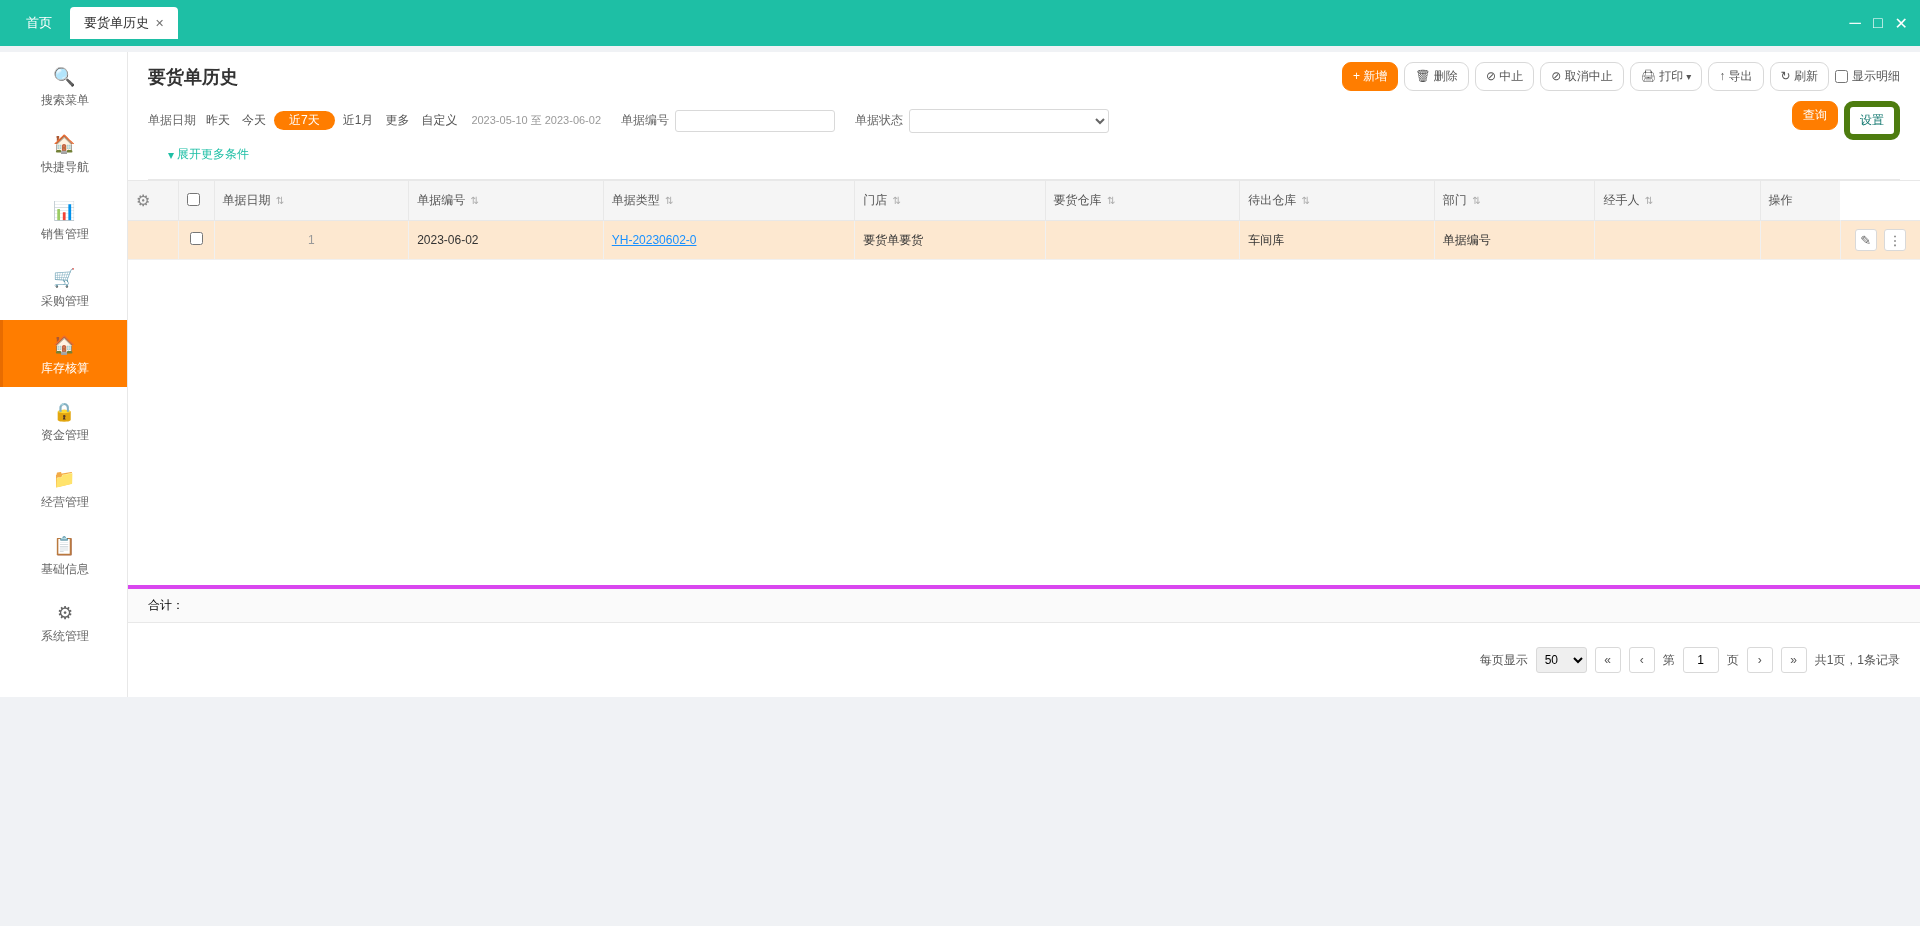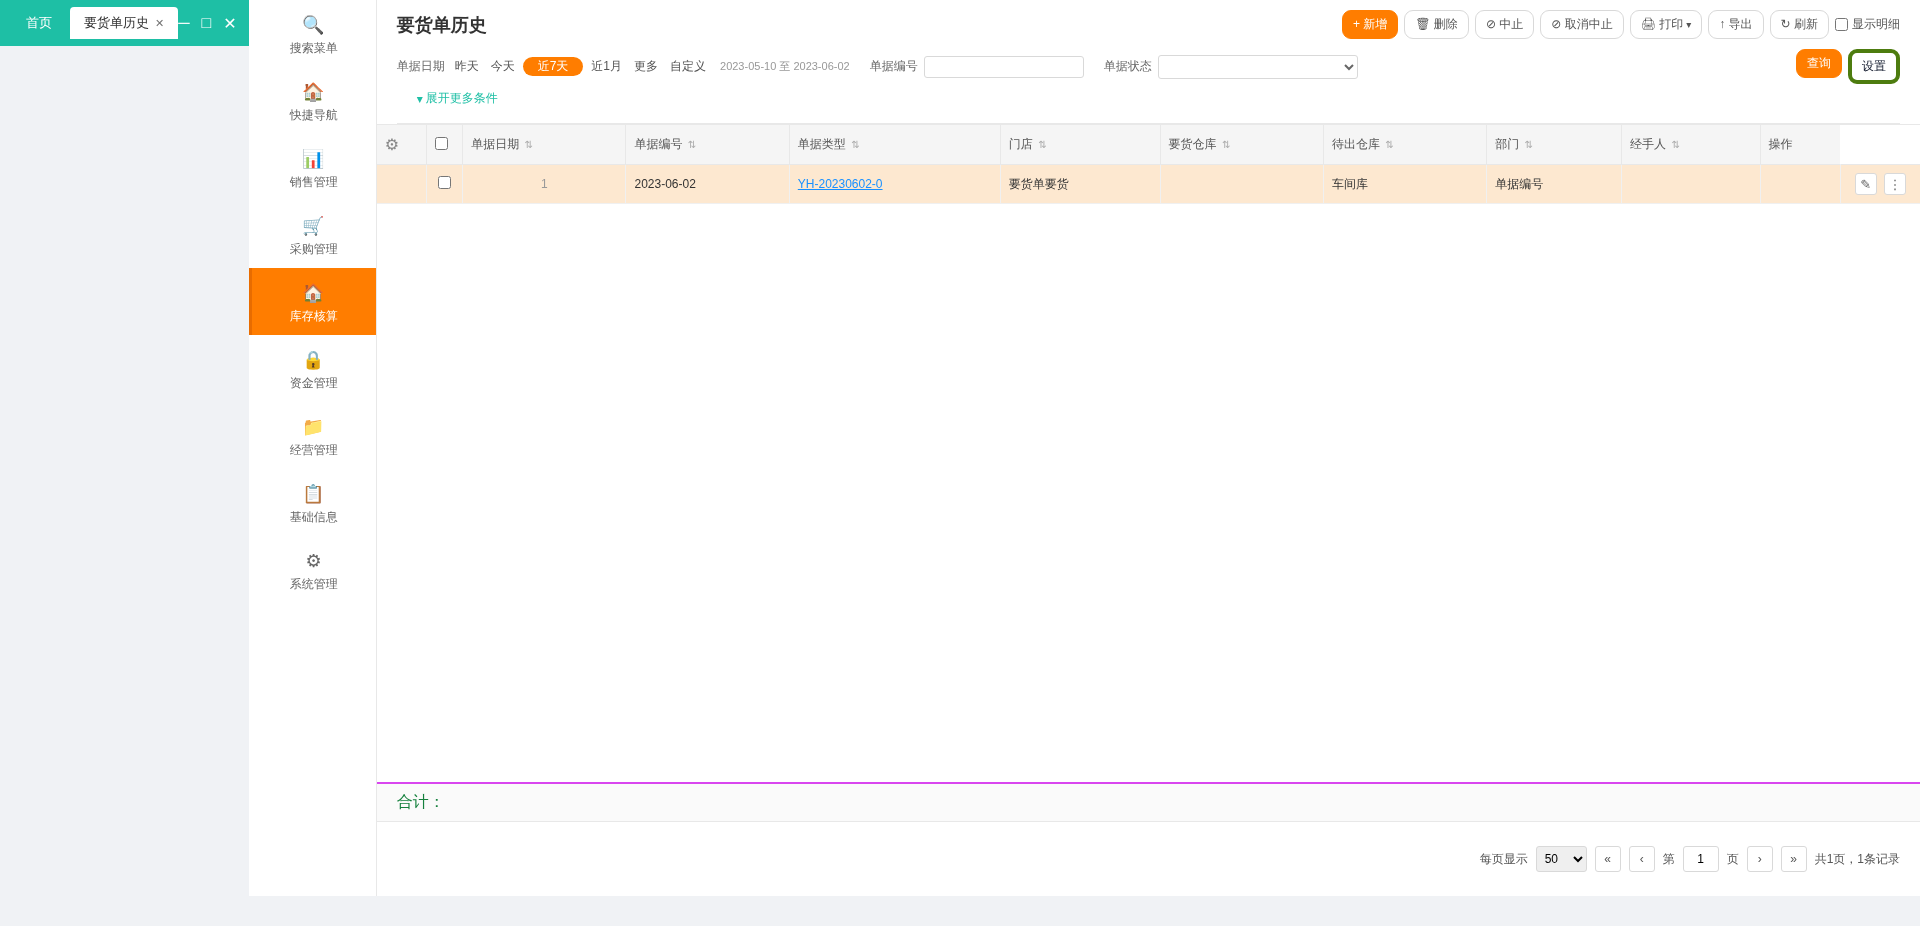--- a/index.html
+++ b/index.html
@@ -1,19 +1,19 @@
 <!DOCTYPE html>
 <html><head>
   <meta charset="utf-8">
   <style>
     * { box-sizing: border-box; margin: 0; padding: 0; }
     body { font-family: 'Microsoft YaHei', Arial, sans-serif; font-size: 13px; background: #f0f2f5; overflow: hidden; }
 
     
-    .app-container { display: flex; flex-direction: row; height: 896px; width: 1920px; }
+    .app-container { display: flex; flex-direction: column; height: 697px; width: 1920px; gap: 6px; }
     .top-bar { height: 46px; background: #1ebfa5; display: flex; align-items: center; padding: 0 12px; flex-shrink: 0; }
     .main-area { display: flex; flex: 1; overflow: hidden; }
     .sidebar { width: 128px; background: #fff; border-right: 1px solid #e8e8e8; display: flex; flex-direction: column; flex-shrink: 0; }
     .content-area { flex: 1; display: flex; flex-direction: column; background: #f5f5f5; overflow: hidden; }
 
     
     .top-tabs { display: flex; align-items: center; flex: 1; gap: 4px; }
     .tab-item { height: 32px; padding: 0 14px; display: flex; align-items: center; border-radius: 4px 4px 0 0; font-size: 13px; cursor: pointer; color: #fff; gap: 6px; }
     .tab-item.home { background: transparent; }
     .tab-item.active { background: #fff; color: #333; }
@@ -22,21 +22,21 @@
     .top-icon-btn { color: #fff; font-size: 16px; cursor: pointer; background: none; border: none; }
 
     
     .sidebar-item { display: flex; flex-direction: column; align-items: center; padding: 14px 0 10px; cursor: pointer; color: #666; font-size: 12px; gap: 4px; border-left: 3px solid transparent; }
     .sidebar-item.active { background: #ff7d00; color: #fff; border-left-color: #e86c00; }
     .sidebar-item .si-icon { font-size: 18px; }
     .page-title { font-size: 18px; font-weight: bold; color: #333; }
     .toolbar-btn { display: flex; align-items: center; gap: 3px; padding: 5px 10px; border: 1px solid #d9d9d9; border-radius: 9px; background: #fff; cursor: pointer; font-size: 12px; color: #555; white-space: nowrap; }
     .toolbar-btn.new { background: #ff7d00; border-color: #ff7d00; color: #fff; }
     .toolbar-btn.query { background: #ff7d00; border-color: #ff7d00; color: #fff; }
-    .toolbar-btn.settings { border: 4px solid #4d7c0f; color: #0f172a; }
+    .toolbar-btn.settings { border: 6px solid #4d7c0f; color: #0f766e; }
 
     
     .filter-area { background: #fff; padding: 12px 20px 6px; border-bottom: 1px solid #e8e8e8; flex-shrink: 0; }
     .filter-row { display: flex; align-items: center; gap: 20px; flex-wrap: wrap; }
     .filter-group { display: flex; align-items: center; gap: 6px; }
     .filter-label { color: #666; font-size: 12px; white-space: nowrap; }
     .date-shortcuts { display: flex; align-items: flex-end; gap: 4px; }
     .date-shortcut { font-size: 12px; color: #555; cursor: pointer; padding: 1px 4px; border-radius: 3px; }
     .date-shortcut.active { background: #ff7d00; color: #fff; border-radius: 10px; padding: 1px 15px; }
     .filter-input { border: 1px solid #d9d9d9; border-radius: 3px; padding: 3px 8px; font-size: 12px; color: #666; background: #fff; width: 160px; }
@@ -55,21 +55,21 @@
     .data-table tbody td:last-child { border-right: none; }
     .table-link { color: #1890ff; cursor: pointer; text-decoration: underline; }
     .col-check { width: 36px; text-align: center; }
     .col-settings { width: 50px; text-align: center; }
     .col-ops { width: 80px; text-align: center; }
     .sort-icon { font-size: 10px; color: #aaa; margin-left: 2px; }
     .op-btn { display: inline-flex; align-items: center; justify-content: center; width: 22px; height: 22px; border: 1px solid #d9d9d9; border-radius: 3px; cursor: pointer; background: #fff; margin: 0 2px; font-size: 13px; color: #666; }
     .settings-icon-btn { border: none; background: none; cursor: pointer; font-size: 16px; color: #888; }
 
     
-    .footer-summary { background: #fafafa; border-top: 2px solid #d946ef; padding: 8px 20px; font-size: 16px; color: #15803d; flex-shrink: 0; }
+    .footer-summary { background: #fafafa; border-top: 4px solid #d946ef; padding: 8px 20px; font-size: 12px; color: #000000; flex-shrink: 0; }
 
     
     .pagination-bar { background: #fff; padding: 24px 20px; border-top: 1px solid #e8e8e8; display: flex; align-items: center; justify-content: flex-end; gap: 8px; font-size: 12px; color: #555; flex-shrink: 0; }
     .page-btn { width: 26px; height: 26px; display: inline-flex; align-items: center; justify-content: center; border: 1px solid #d9d9d9; border-radius: 3px; cursor: pointer; background: #fff; font-size: 12px; color: #555; }
     .page-input { width: 36px; height: 26px; border: 1px solid #d9d9d9; border-radius: 3px; text-align: center; font-size: 12px; }
     .page-size-select { height: 26px; border: 1px solid #d9d9d9; border-radius: 3px; font-size: 12px; padding: 0 4px; }
 
     
     input[type="checkbox"] { cursor: pointer; }
 

